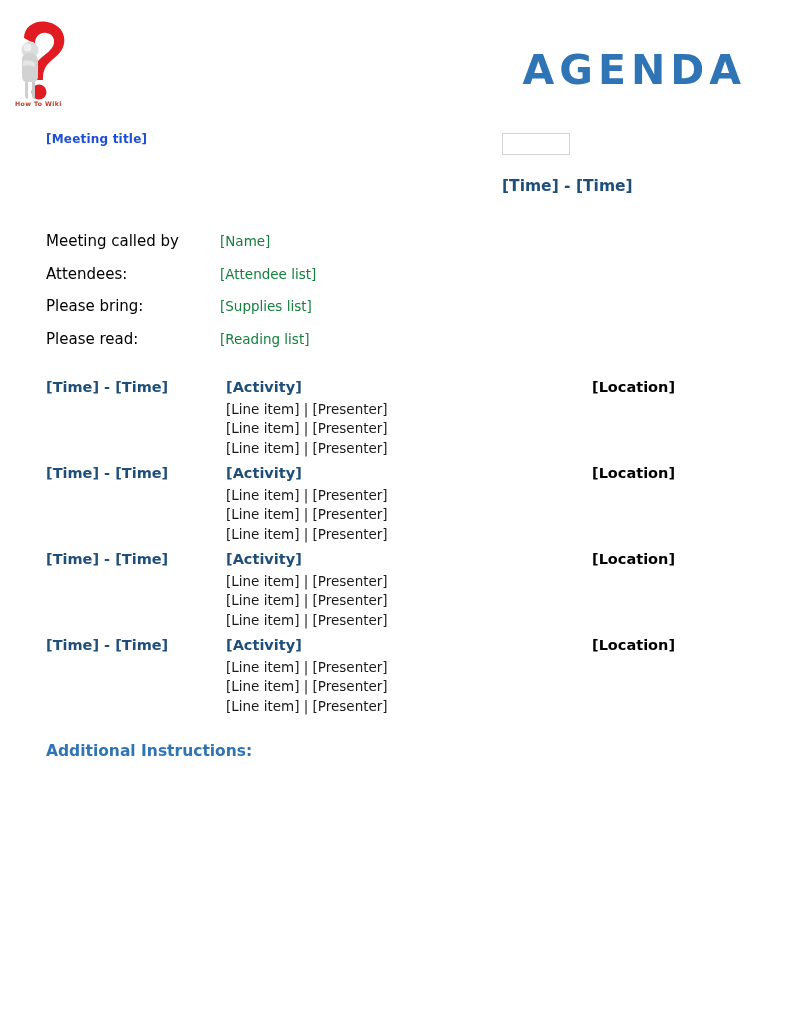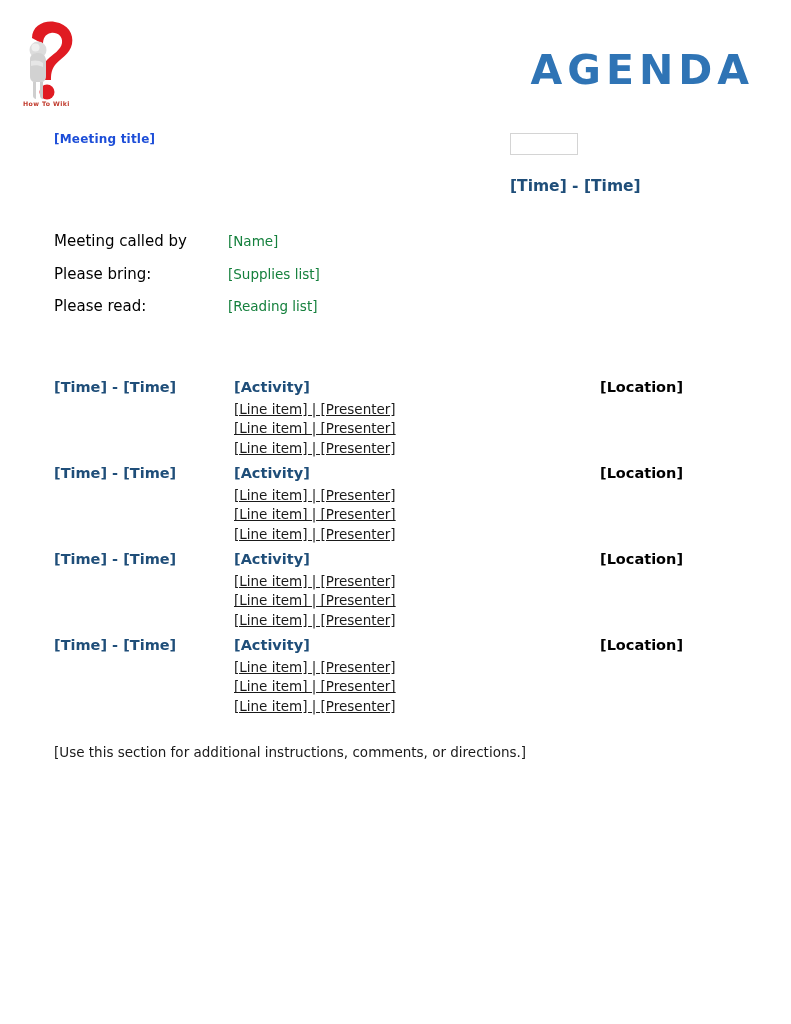--- a/index.html
+++ b/index.html
@@ -12,21 +12,20 @@
     font-family: "DejaVu Sans", "Liberation Sans", sans-serif;
     -webkit-font-smoothing: antialiased;
   }
   .page {
     position: relative;
     width: 755px;
     height: 1024px;
     background: #ffffff;
     overflow: hidden;
     box-sizing: border-box;
-    margin-left: 8px;
   }
 
   
   .header {
     position: absolute;
     top: 0;
     left: 0;
     width: 791px;
     height: 120px;
   }
@@ -155,21 +154,20 @@
   .agenda-lines {
     position: absolute;
     left: 180px;
     top: 21px;
   }
   .agenda-line {
     font-size: 13.5px;
     color: #1a1a1a;
     line-height: 19.4px;
     white-space: nowrap;
-    text-decoration: underline;
   }
 
   
   .additional {
     position: absolute;
     left: 46px;
     top: 741px;
     width: 700px;
   }
   .additional-title {
@@ -219,20 +217,24 @@
 
   <div class="header-time">[Time] - [Time]</div>
 
   <div class="info-block">
 
     <div class="info-row">
       <span class="info-label">Meeting called by</span>
       <span class="info-value">[Name]</span>
     </div>
 
+    <div class="info-row">
+      <span class="info-label">Attendees:</span>
+      <span class="info-value">[Attendee list]</span>
+    </div>
 
     <div class="info-row">
       <span class="info-label">Please bring:</span>
       <span class="info-value">[Supplies list]</span>
     </div>
 
     <div class="info-row">
       <span class="info-label">Please read:</span>
       <span class="info-value">[Reading list]</span>
     </div>
@@ -287,16 +289,16 @@
       </div>
       <div class="agenda-lines">
         <div class="agenda-line">[Line item] | [Presenter]</div>
         <div class="agenda-line">[Line item] | [Presenter]</div>
         <div class="agenda-line">[Line item] | [Presenter]</div>
       </div>
     </div>
   </div>
 
   <div class="additional">
-    <div class="additional-text">[Use this section for additional instructions, comments, or directions.]</div>
+    <div class="additional-title">Additional Instructions:</div>
   </div>
 
 </div>
 
 </body></html>

